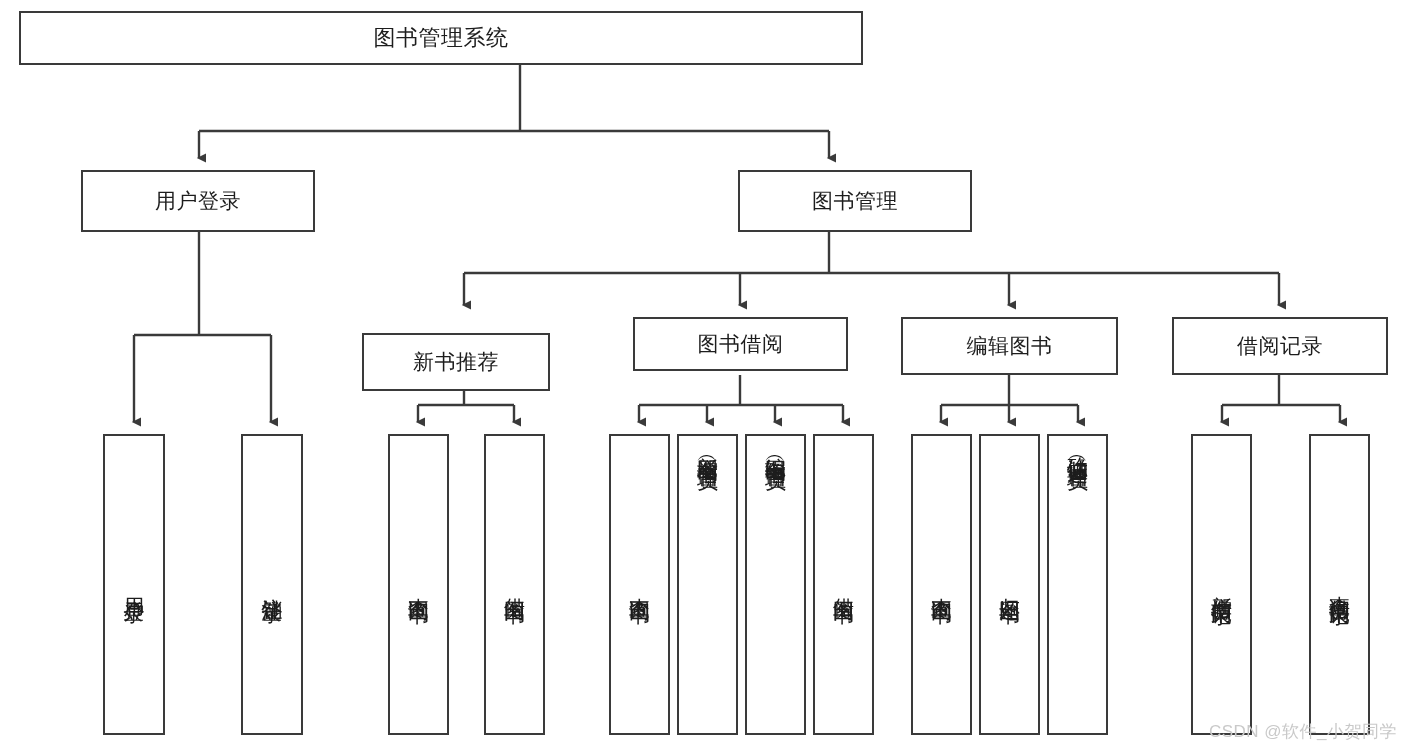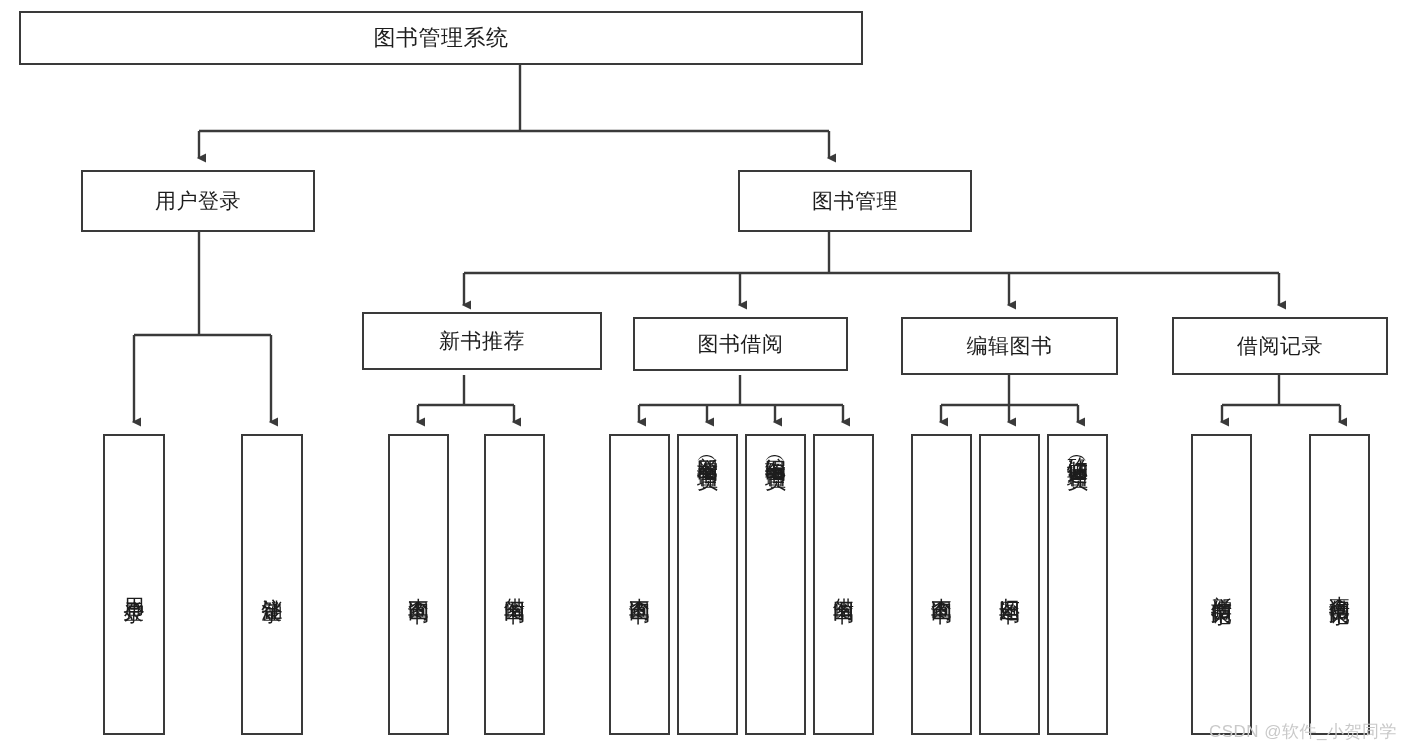--- a/index.html
+++ b/index.html
@@ -140,21 +140,21 @@
     <span class="label">图书管理系统</span>
   </div>
 
   <div class="node h" style="left:81px; top:170px; width:234px; height:62px;">
     <span class="label">用户登录</span>
   </div>
   <div class="node h" style="left:738px; top:170px; width:234px; height:62px;">
     <span class="label">图书管理</span>
   </div>
 
-  <div class="node h" style="left:362px; top:312px; width:240px; height:58px;font-family:Liberation Serif, serif;">
+  <div class="node h" style="left:362px; top:333px; width:188px; height:58px;font-family:Liberation Serif, serif;">
     <span class="label">新书推荐</span>
   </div>
   <div class="node h" style="left:633px; top:317px; width:215px; height:54px;">
     <span class="label">图书借阅</span>
   </div>
   <div class="node h" style="left:901px; top:317px; width:217px; height:58px;">
     <span class="label">编辑图书</span>
   </div>
   <div class="node h" style="left:1172px; top:317px; width:216px; height:58px;">
     <span class="label">借阅记录</span>

